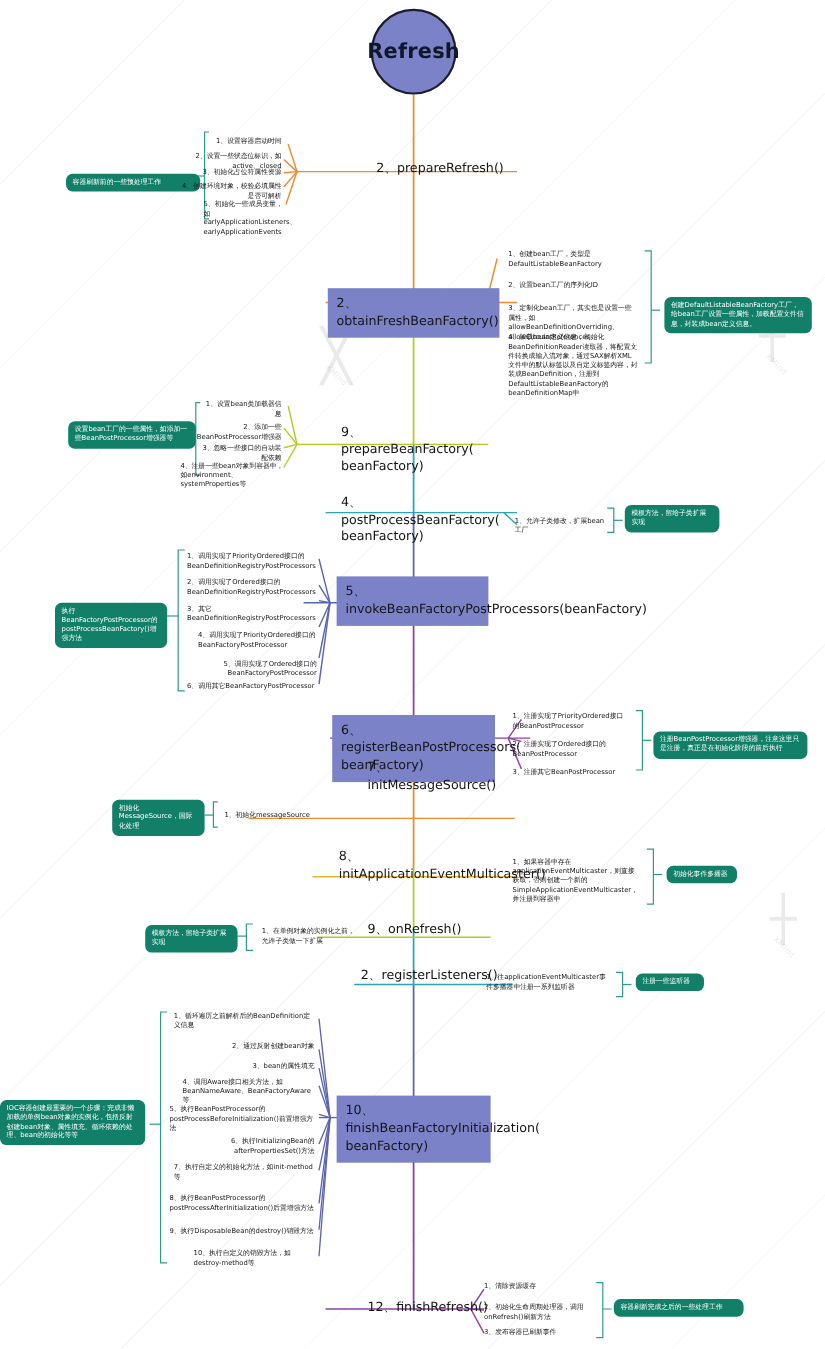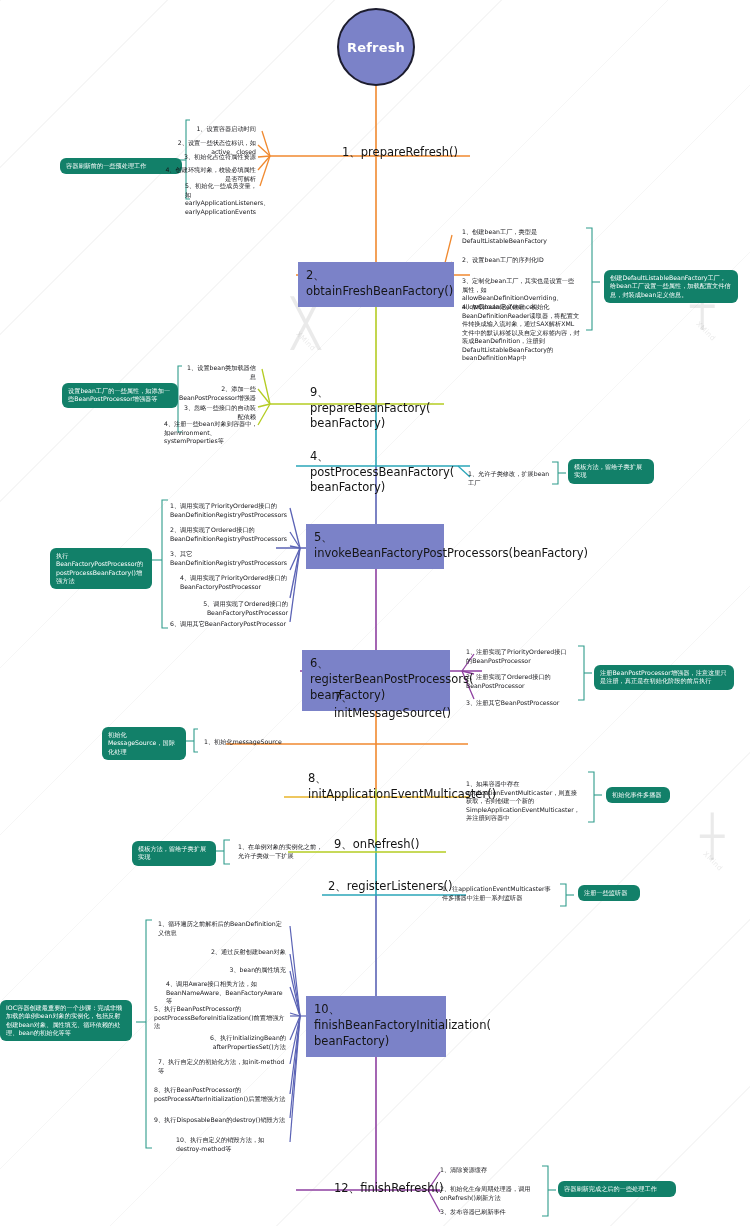--- a/index.html
+++ b/index.html
@@ -46,21 +46,21 @@
 
   .node {
     position:absolute; z-index:3;
     white-space: pre-line;
   }
 
   
   .root {
     width:78px; height:78px; border-radius:50%;
     background:#7b82c8; border:2px solid #1c1c2e;
-    color:#ffffff; font-size:13px; font-weight:700;
+    color:#0f172a; font-size:19px; font-weight:700;
     display:flex; align-items:center; justify-content:center;
     letter-spacing:.2px;
   }
 
   
   .main {
     color:#141414; font-size:11.5px; line-height:1.35;
     padding:1px 4px 3px 4px;
     font-family: "DejaVu Sans", "Liberation Sans", sans-serif;
   }
@@ -222,21 +222,21 @@
       <path d="M428 1190 L440 1172"></path>
       <path d="M428 1190 L440 1191"></path>
       <path d="M428 1190 L440 1212"></path>
     </g>
     <path d="M542 1166 L548 1166 L548 1216 L542 1216" fill="none" stroke="#2f9c8b" stroke-width="1.1"></path>
     <path d="M548 1190 L556 1190" fill="none" stroke="#2f9c8b" stroke-width="1.1"></path>
   </svg>
 
   <div class="node root" style="left:337px; top:8px;">Refresh</div>
 
-  <div class="node main" style="left:338px; top:144px; width:150px;">1、prepareRefresh()</div>
+  <div class="node main" style="left:338px; top:144px; width:150px;">2、prepareRefresh()</div>
   <div class="node label" style="left:60px; top:158px; width:122px;">容器刷新前的一些预处理工作</div>
   <div class="node sub r" style="left:180px; top:125px; width:76px;">1、设置容器启动时间</div>
   <div class="node sub r" style="left:168px; top:139px; width:88px;">2、设置一些状态位标识，如active、closed</div>
   <div class="node sub r" style="left:175px; top:153px; width:81px;">3、初始化占位符属性资源</div>
   <div class="node sub r" style="left:160px; top:166px; width:96px;">4、创建环境对象，校验必填属性是否可解析</div>
   <div class="node sub l" style="left:185px; top:182px; width:72px;">5、初始化一些成员变量，如earlyApplicationListeners、earlyApplicationEvents</div>
 
   <div class="node main boxed" style="left:298px; top:262px; width:156px;">2、obtainFreshBeanFactory()</div>
   <div class="node label" style="left:604px; top:270px; width:134px;">创建DefaultListableBeanFactory工厂，给bean工厂设置一些属性，加载配置文件信息，封装成bean定义信息。</div>
   <div class="node sub l" style="left:462px; top:228px; width:112px;">1、创建bean工厂，类型是DefaultListableBeanFactory</div>

